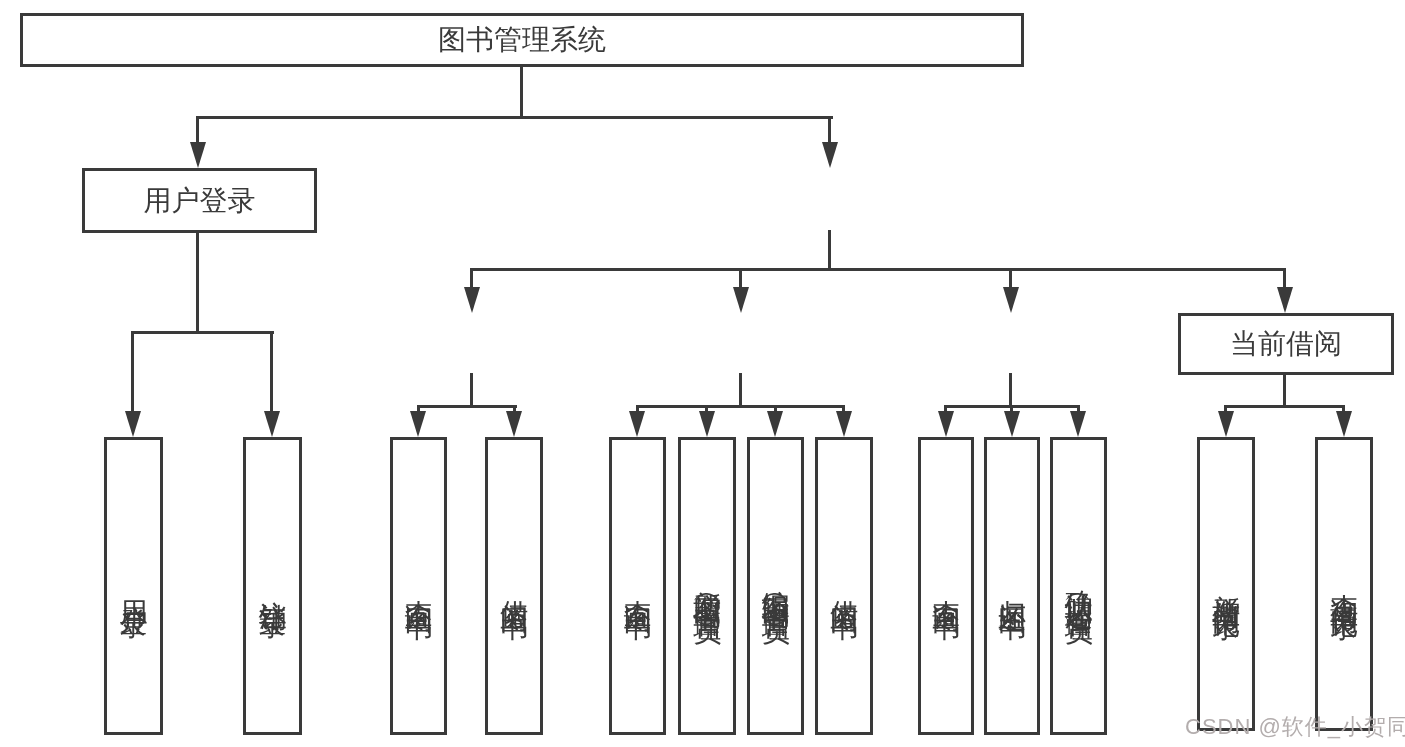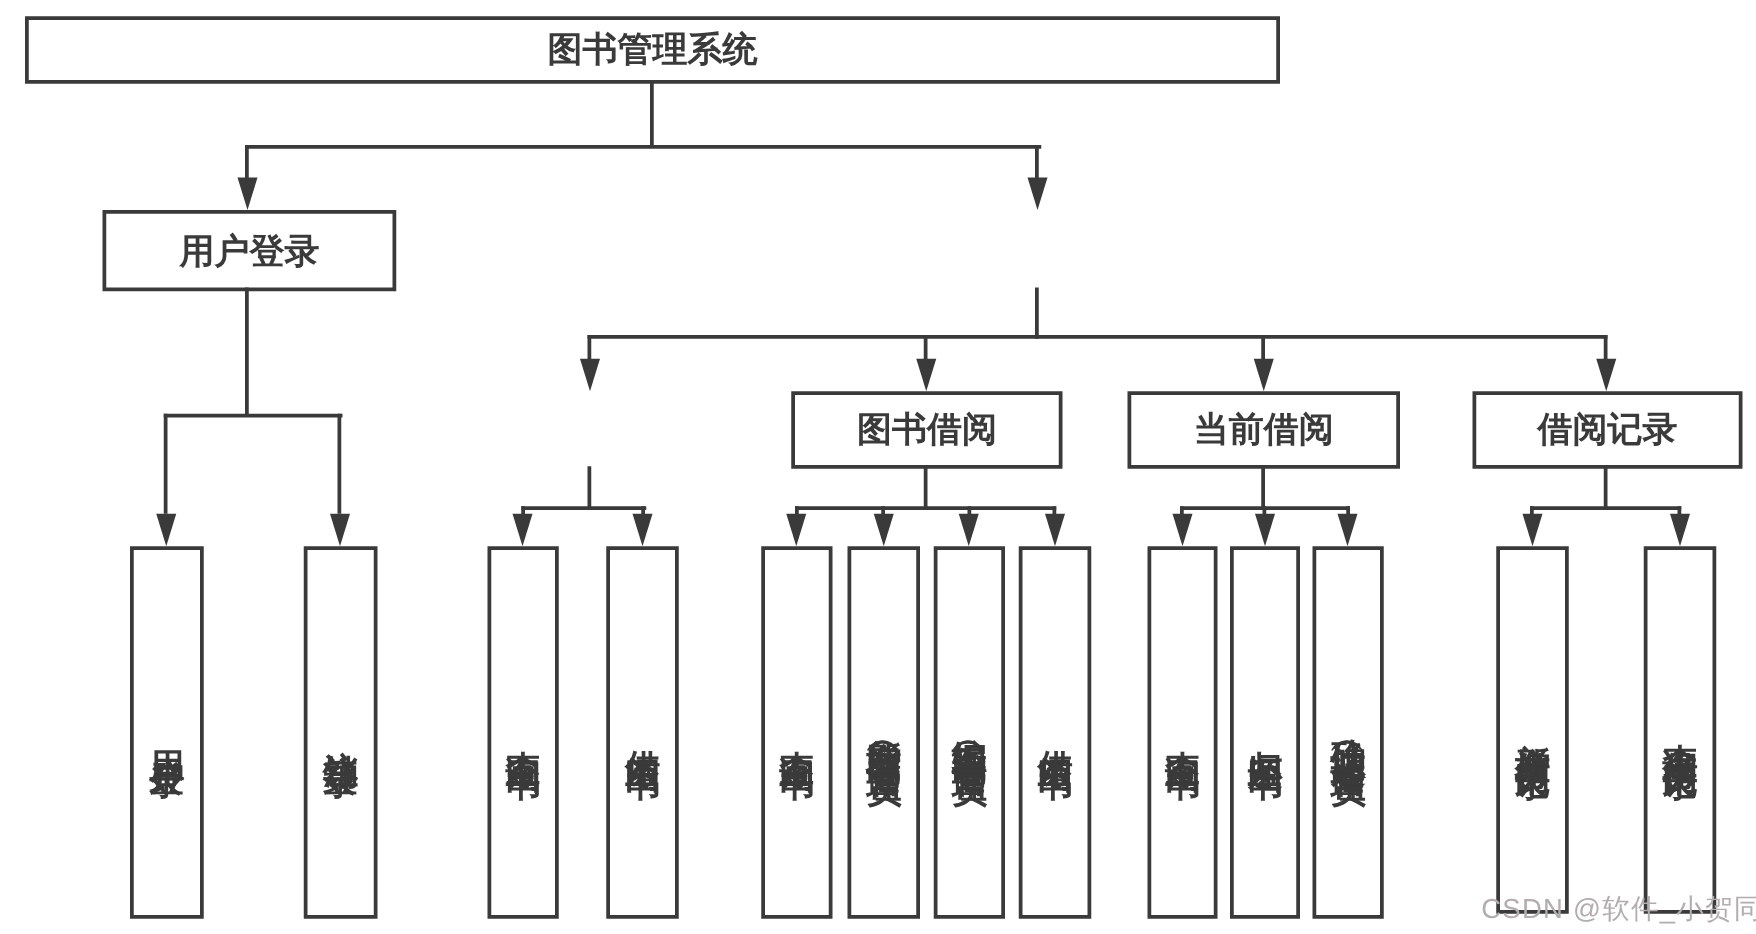--- a/index.html
+++ b/index.html
@@ -7,21 +7,21 @@
     position:relative;width:1405px;height:747px;background:var(--bg,#fff);
     font-family:"Liberation Sans","DejaVu Sans",sans-serif;
     color:var(--text,#3a3a3a);overflow:hidden;
   }
   .box{
     position:absolute;box-sizing:border-box;background:#fff;
     border:3px solid var(--line,#3a3a3a);
     display:flex;align-items:center;justify-content:center;
     font-size:28px;color:var(--text,#3a3a3a);
   }
-  .box span{display:block;white-space:nowrap;font-weight:bold;}
+  .box span{display:block;white-space:nowrap;}
   .box.v span{
     writing-mode:vertical-rl;letter-spacing:4px;line-height:1.05;white-space:normal;
   }
   .hl,.vl{position:absolute;background:var(--line,#3a3a3a);}
   .hl{height:3px;}
   .vl{width:3px;}
   .arr{
     position:absolute;width:0;height:0;
     border-left:8px solid transparent;border-right:8px solid transparent;
     border-top:26px solid var(--line,#3a3a3a);
@@ -62,28 +62,22 @@
   <div class="hl" style="left:470px;top:268px;width:816px"></div>
   <div class="vl" style="left:470px;top:268px;height:21px"></div>
   <div class="arr" style="left:464px;top:287px"></div>
   <div class="vl" style="left:739px;top:268px;height:21px"></div>
   <div class="arr" style="left:733px;top:287px"></div>
   <div class="vl" style="left:1009px;top:268px;height:21px"></div>
   <div class="arr" style="left:1003px;top:287px"></div>
   <div class="vl" style="left:1283px;top:268px;height:21px"></div>
   <div class="arr" style="left:1277px;top:287px"></div>
 
-  <div class="box h" style="left:633px;top:313px;width:217px;height:62px">
-    <span>图书借阅</span>
-  </div>
-  <div class="box h" style="left:902px;top:313px;width:218px;height:62px">
+  <div class="box h" style="left:1178px;top:313px;width:216px;height:62px">
     <span>当前借阅</span>
-  </div>
-  <div class="box h" style="left:1178px;top:313px;width:216px;height:62px">
-    <span>借阅记录</span>
   </div>
 
   <div class="vl" style="left:470px;top:373px;height:34px"></div>
   <div class="hl" style="left:417px;top:405px;width:100px"></div>
   <div class="vl" style="left:417px;top:405px;height:10px"></div>
   <div class="arr" style="left:410px;top:411px"></div>
   <div class="vl" style="left:513px;top:405px;height:10px"></div>
   <div class="arr" style="left:506px;top:411px"></div>
 
   <div class="vl" style="left:739px;top:373px;height:34px"></div>

